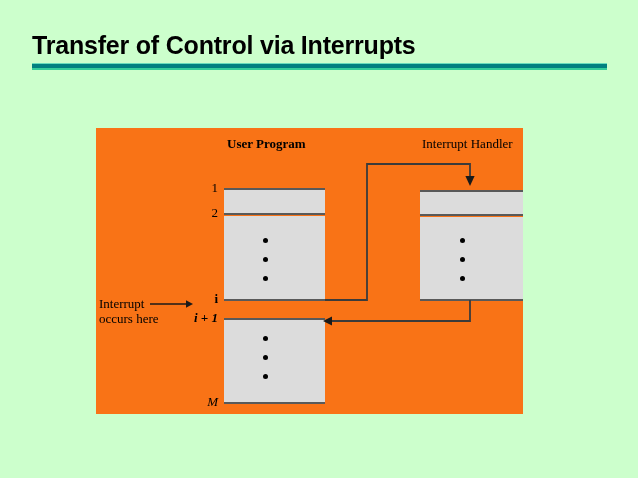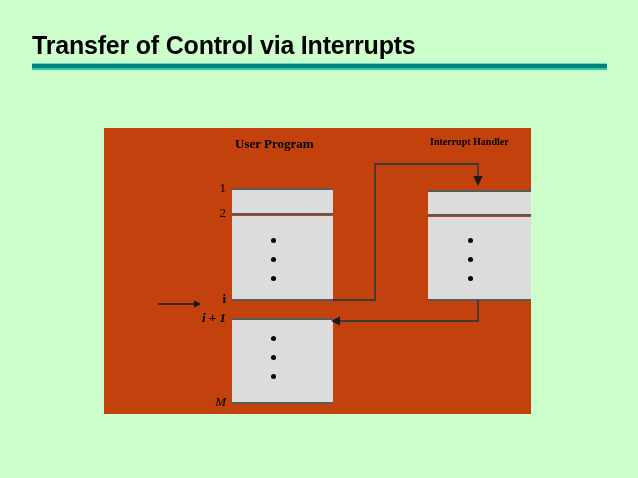--- a/index.html
+++ b/index.html
@@ -54,45 +54,45 @@
   #title-rule .bar-bottom {
     position: absolute;
     left: 0; top: 5px;
     width: 100%;
     height: 2px;
     background: #33cc99;
   }
   
   #figure-panel {
     position: absolute;
-    left: 104px;
+    left: 96px;
     top: 128px;
     width: 427px;
     height: 286px;
-    background: #c2410c;
+    background: #f97316;
     overflow: hidden;
   }
   .fig-label {
     position: absolute;
     font-family: "Liberation Serif", serif;
     color: #000000;
     white-space: nowrap;
   }
   
   #label-user-program {
     left: 131px;
     top: 8px;
     font-size: 13px;
     font-weight: bold;
   }
   #label-interrupt-handler {
     left: 326px;
     top: 8px;
-    font-size: 10px;
-    font-weight: bold;
+    font-size: 13px;
+    font-weight: normal;
   }
   
   .code-block {
     position: absolute;
     background: #dcdcdc;
   }
   #user-block-a {
     left: 128px;
     top: 62px;
     width: 101px;
@@ -236,20 +236,24 @@
       <span></span>
       <span></span>
     </div>
 
     <div class="line-num" id="num-1">1</div>
     <div class="line-num" id="num-2">2</div>
     <div class="line-num" id="num-i">i</div>
     <div class="line-num" id="num-i1">i + 1</div>
     <div class="line-num" id="num-M">M</div>
 
+    <div id="caption-interrupt">
+      <div>Interrupt</div>
+      <div>occurs here</div>
+    </div>
 
     <svg id="connectors" viewBox="0 0 427 286">
 
       <g>
         <line x1="54" y1="176" x2="90" y2="176" stroke="#1a1a1a" stroke-width="1.6"></line>
         <polygon points="90,172.2 97,176 90,179.8" fill="#1a1a1a"></polygon>
       </g>
 
       <g>
         <path d="M 229 172 L 271 172 L 271 36 L 374 36 L 374 48" fill="none" stroke="#3b3b3b" stroke-width="1.8"></path>

